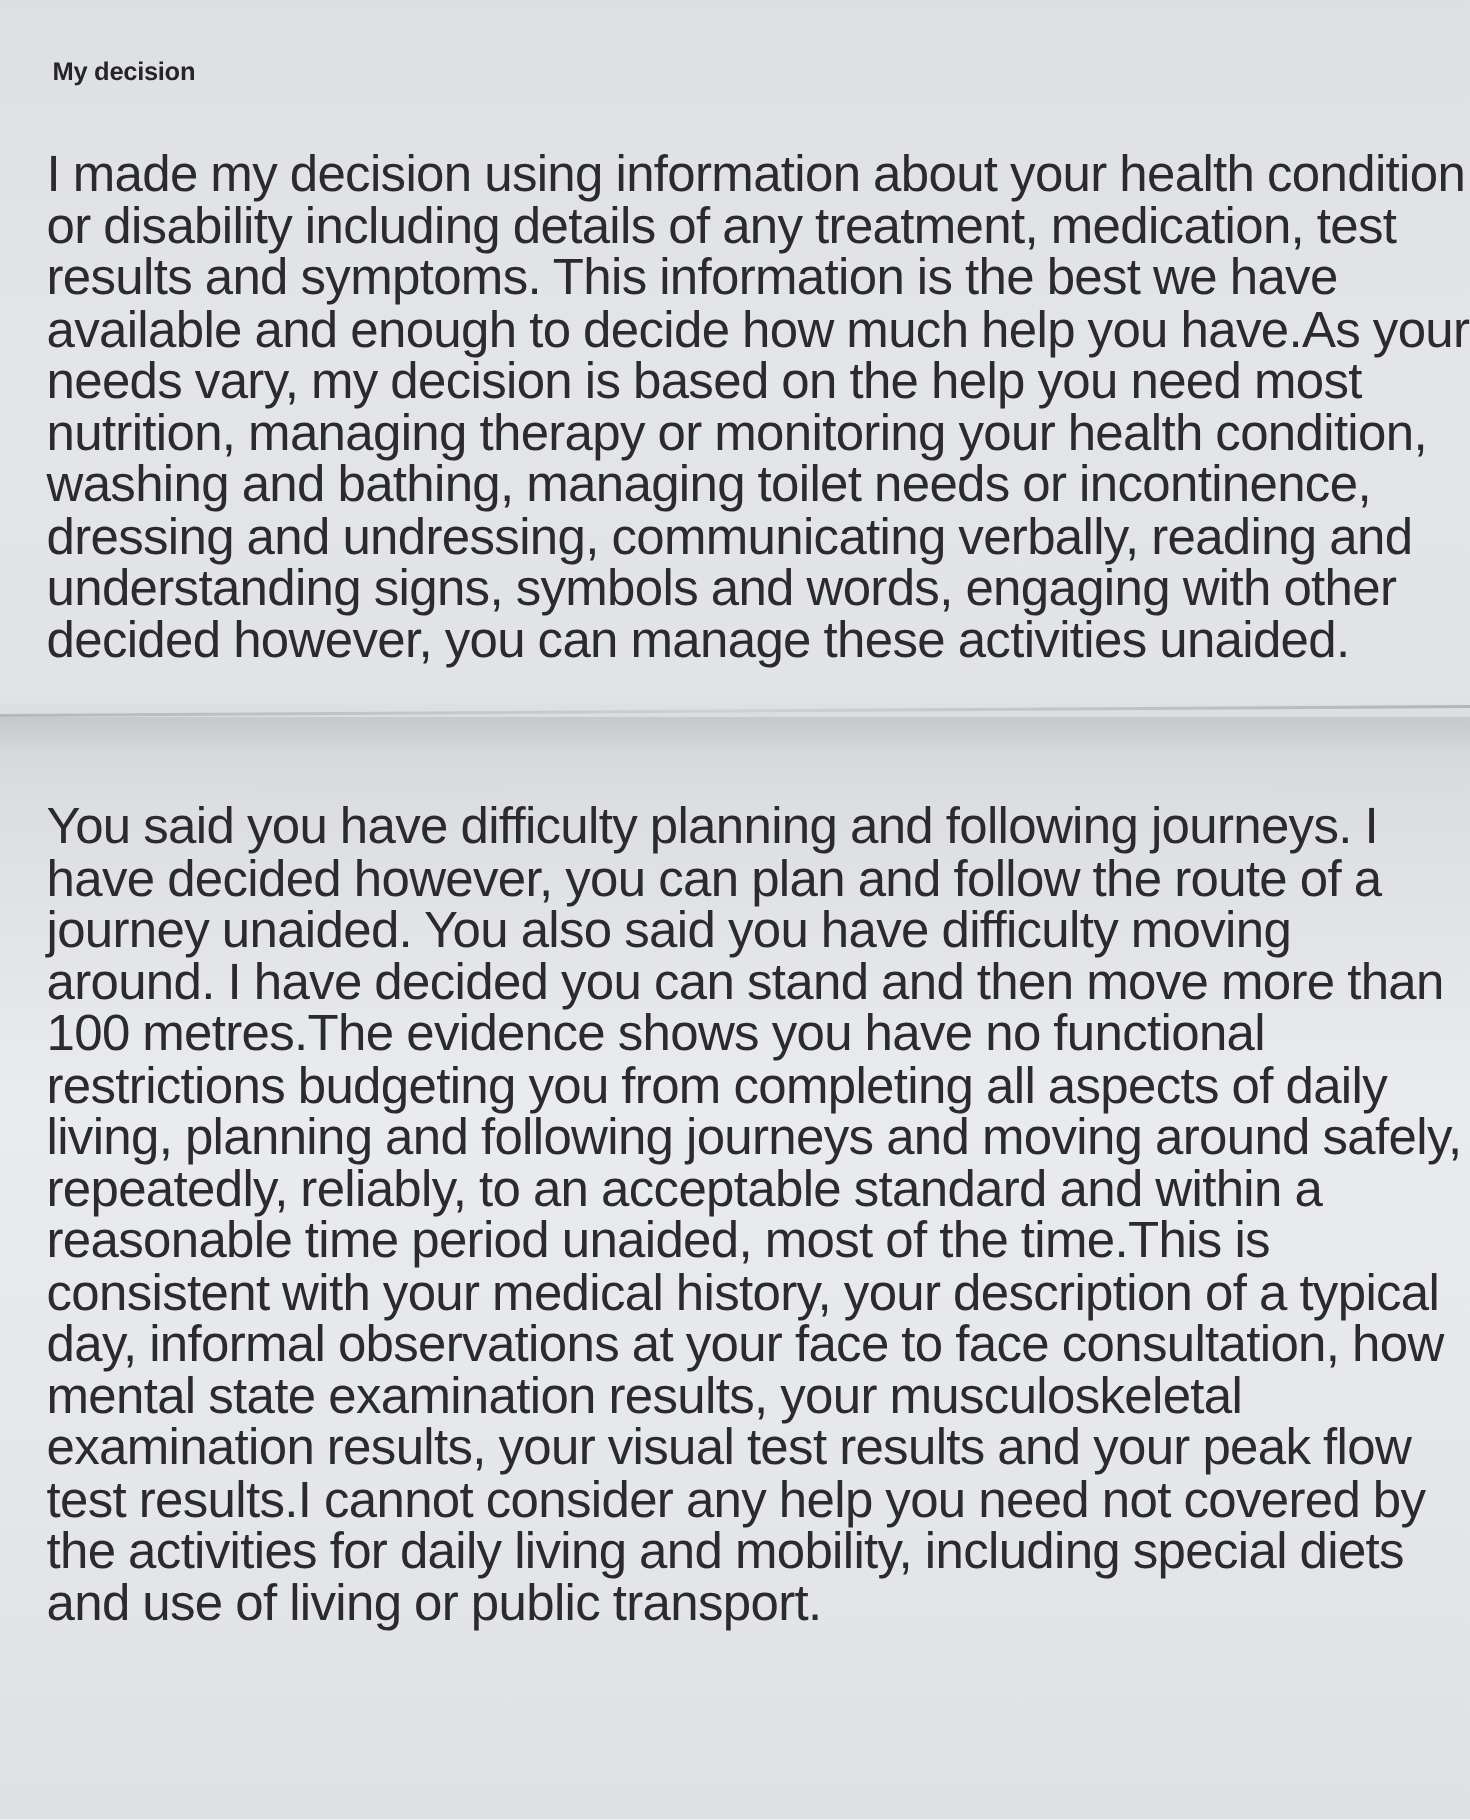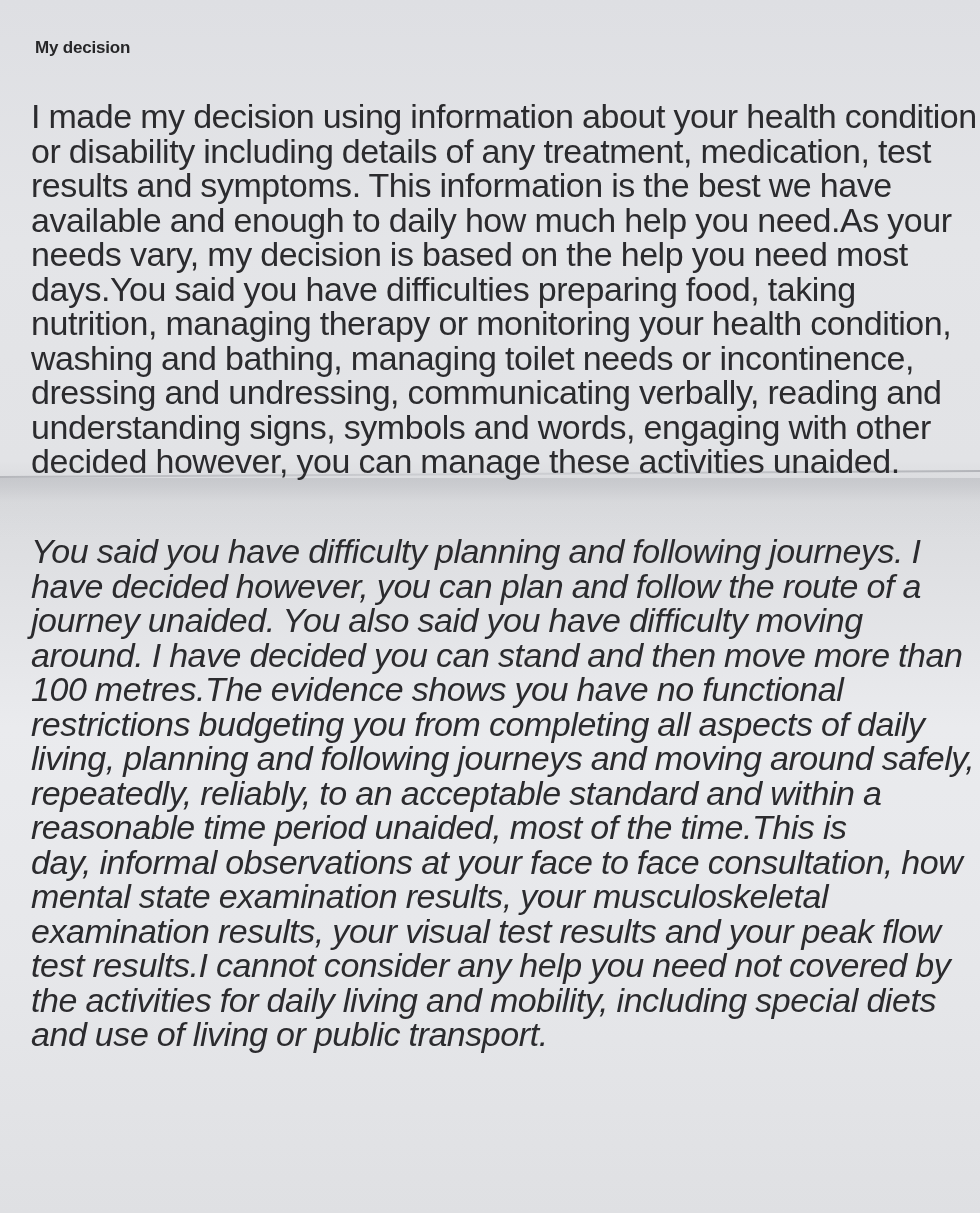--- a/index.html
+++ b/index.html
@@ -57,55 +57,55 @@
     .line {
       display: block;
       white-space: nowrap;
       font-size: 34px;
       line-height: 34.5px;
       letter-spacing: -0.45px;
       word-spacing: -0.5px;
       color: #2b2b2e;
     }
     .para-1 { top: 99px; }
-    .para-2 { top: 534px; font-style: italic; }
+    .para-2 { top: 534px; }
   </style>
 </head>
 <body>
 
 <div class="page">
   <div class="fold-line"></div>
   <div class="fold-shade"></div>
 
   <h1 class="heading">My decision</h1>
 
   <div class="para para-1">
     <span class="line">I made my decision using information about your health condition</span>
     <span class="line">or disability including details of any treatment, medication, test</span>
     <span class="line">results and symptoms.  This information is the best we have</span>
-    <span class="line">available and enough to daily how much help you need.As your</span>
+    <span class="line">available and enough to decide how much help you have.As your</span>
     <span class="line">needs vary, my decision is based on the help you need most</span>
-    <span class="line">days.You said you have difficulties preparing food, taking</span>
     <span class="line">nutrition, managing therapy or monitoring your health condition,</span>
     <span class="line">washing and bathing, managing toilet needs or incontinence,</span>
     <span class="line">dressing and undressing, communicating verbally, reading and</span>
     <span class="line">understanding signs, symbols and words, engaging with other</span>
     <span class="line">decided however, you can manage these activities unaided.</span>
   </div>
 
   <div class="para para-2">
     <span class="line">You said you have difficulty planning and following journeys. I</span>
     <span class="line">have decided however, you can plan and follow the route of a</span>
     <span class="line">journey unaided. You also said you have difficulty moving</span>
     <span class="line">around. I have decided you can stand and then move more than</span>
     <span class="line">100 metres.The evidence shows you have no functional</span>
     <span class="line">restrictions budgeting you from completing all aspects of daily</span>
     <span class="line">living, planning and following journeys and moving around safely,</span>
     <span class="line">repeatedly, reliably, to an acceptable standard and within a</span>
     <span class="line">reasonable time period unaided, most of the time.This is</span>
+    <span class="line">consistent with your medical history, your description of a typical</span>
     <span class="line">day, informal observations at your face to face consultation, how</span>
     <span class="line">mental state examination results, your musculoskeletal</span>
     <span class="line">examination results, your visual test results and your peak flow</span>
     <span class="line">test results.I cannot consider any help you need not covered by</span>
     <span class="line">the activities for daily living and mobility, including special diets</span>
     <span class="line">and use of living or public transport.</span>
   </div>
 </div>
 
 </body></html>

